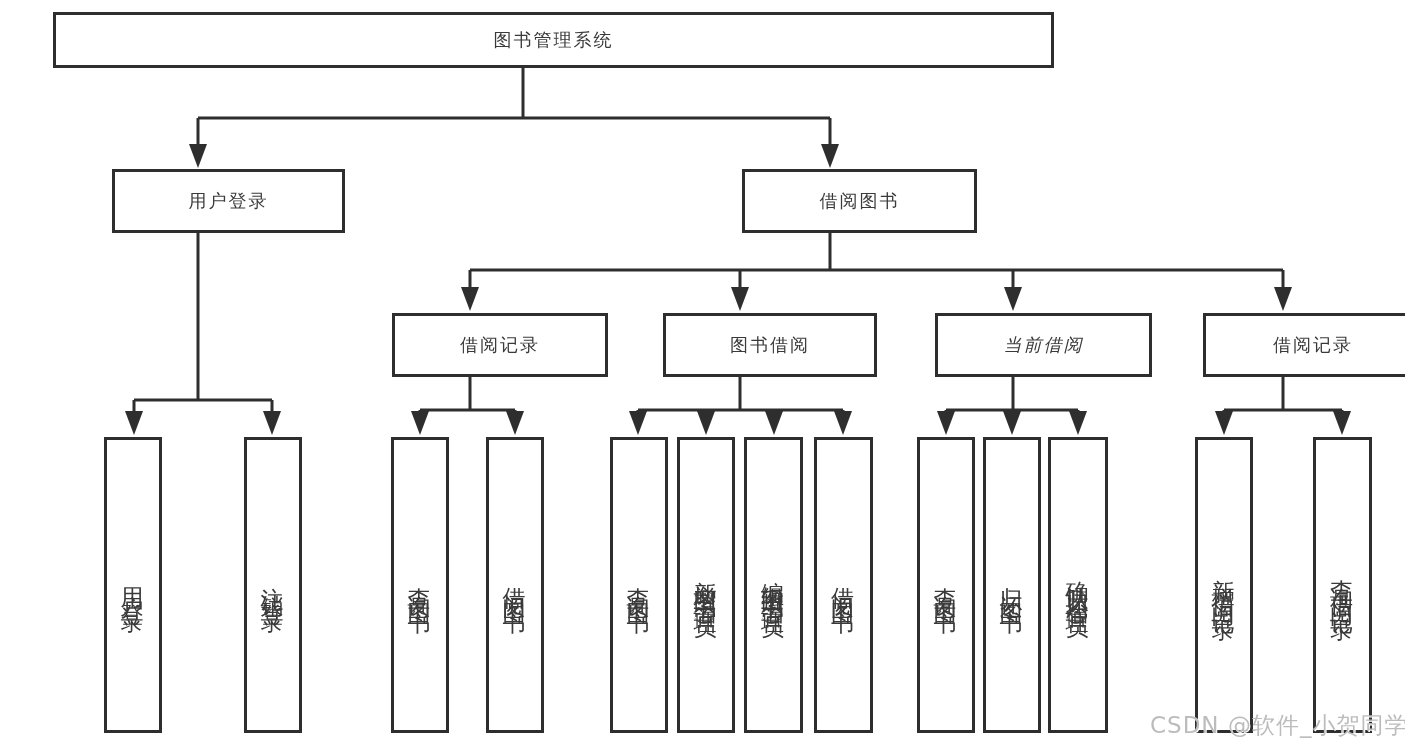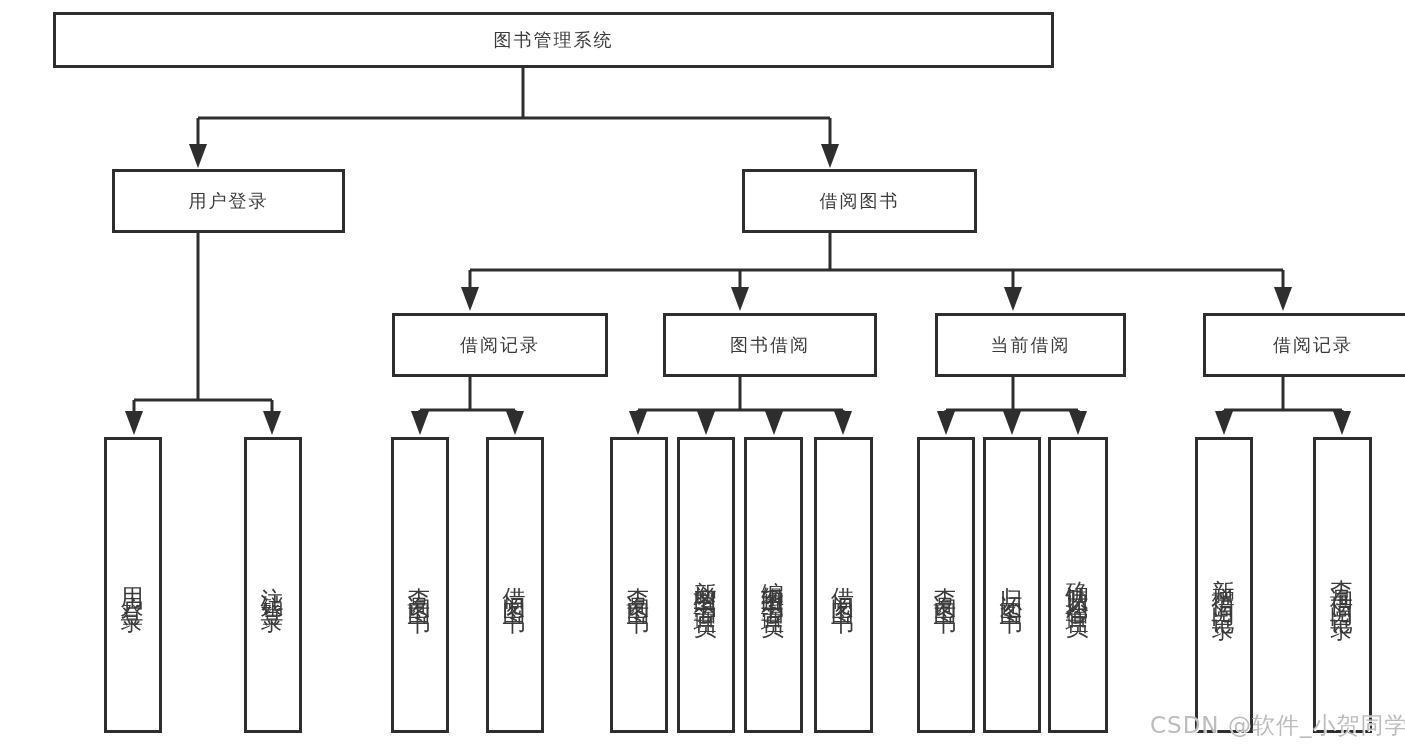--- a/index.html
+++ b/index.html
@@ -98,21 +98,21 @@
   <div class="hbox" style="left:712px;top:169px;width:235px;height:64px;">
     <span>借阅图书</span>
   </div>
 
   <div class="hbox" style="left:362px;top:313px;width:216px;height:64px;">
     <span>借阅记录</span>
   </div>
   <div class="hbox" style="left:633px;top:313px;width:214px;height:64px;">
     <span>图书借阅</span>
   </div>
-  <div class="hbox" style="left:905px;top:313px;width:191px;height:64px;">
+  <div class="hbox" style="left:905px;top:313px;width:217px;height:64px;font-style:italic;">
     <span>当前借阅</span>
   </div>
   <div class="hbox" style="left:1173px;top:313px;width:220px;height:64px;">
     <span>借阅记录</span>
   </div>
 
   <div class="leaf" style="left:104px;top:437px;">
     <span class="vtext">用户登录</span>
   </div>
   <div class="leaf" style="left:244px;top:437px;">

